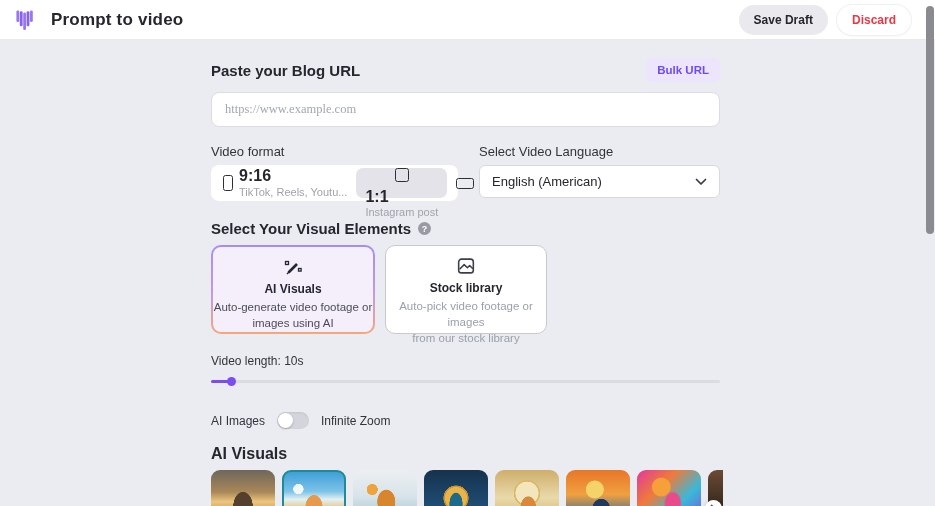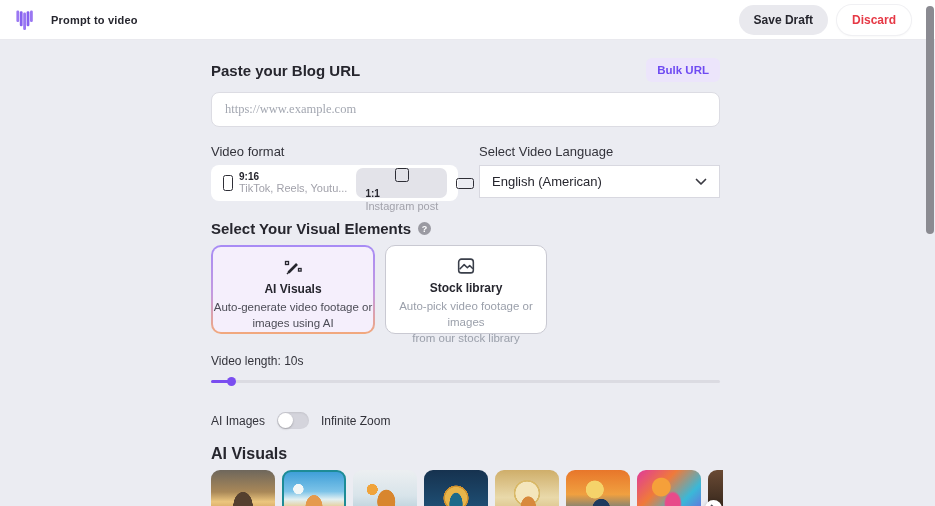--- a/index.html
+++ b/index.html
@@ -10,21 +10,21 @@
     color:#26262e;
     position:relative;
   }
 
   
   .header {
     height:40px; background:#fff; display:flex; align-items:center;
     padding:0 24px 0 15px; border-bottom:1px solid #e9e9ee;
   }
   .logo { width:20px; height:24px; display:block; }
-  .header-title { font-size:11px; font-weight:600; margin-left:16px; letter-spacing:.2px; }
+  .header-title { font-size:17px; font-weight:600; margin-left:16px; letter-spacing:.2px; }
   .header-actions { margin-left:auto; display:flex; gap:9px; }
   .btn {
     border:none; border-radius:17px; padding:8px 15px; font-size:12px;
     font-weight:700; cursor:pointer; font-family:inherit;
   }
   .btn-save { background:#e9e9ee; color:#26262e; }
   .btn-discard { background:#fff; color:#e63946; box-shadow:0 0 0 1px #f0f0f3, 0 1px 3px rgba(0,0,0,.06); }
 
   
   .content { width:509px; margin-left:211px; padding-top:18px; }
@@ -53,26 +53,26 @@
   .format-opt {
     display:flex; align-items:center; gap:6px; padding:0 9px;
     border-radius:7px; cursor:pointer; flex:1;
   }
   .format-opt.selected { background:#e3e3e9;flex-direction:column; }
   .ratio-icon { border:1.6px solid #2e2e36; border-radius:2.5px; flex:none; }
   .icon-916 { width:10px; height:16px; }
   .icon-11  { width:14px; height:14px; }
   .icon-169 { width:18px; height:11px; }
   .fmt-texts { line-height:1.15; }
-  .fmt-ratio { font-size:10px; font-weight:700; color:#26262e; }
+  .fmt-ratio { font-size:16px; font-weight:700; color:#26262e; }
   .fmt-desc { font-size:11px; color:#a2a2ab; white-space:nowrap; }
 
   .lang-col { margin-left:auto; width:241px; }
   .lang-select {
-    margin-top:6px; background:#fff; border:1px solid #d8d8e0; border-radius:0;
+    margin-top:6px; background:#fff; border:1px solid #d8d8e0; border-radius:6px;
     height:33px; display:flex; align-items:center; padding:0 12px; cursor:pointer;
   }
   .lang-value { font-size:13px; color:#26262e; }
   .chev { margin-left:auto; width:12px; height:8px; }
 
   
   .ve-heading-row { display:flex; align-items:center; gap:7px; margin-top:19px; }
   .info-icon {
     width:13px; height:13px; border-radius:50%; background:#9a9aa2; color:#fff;
     font-size:9px; font-weight:700; display:flex; align-items:center; justify-content:center;

